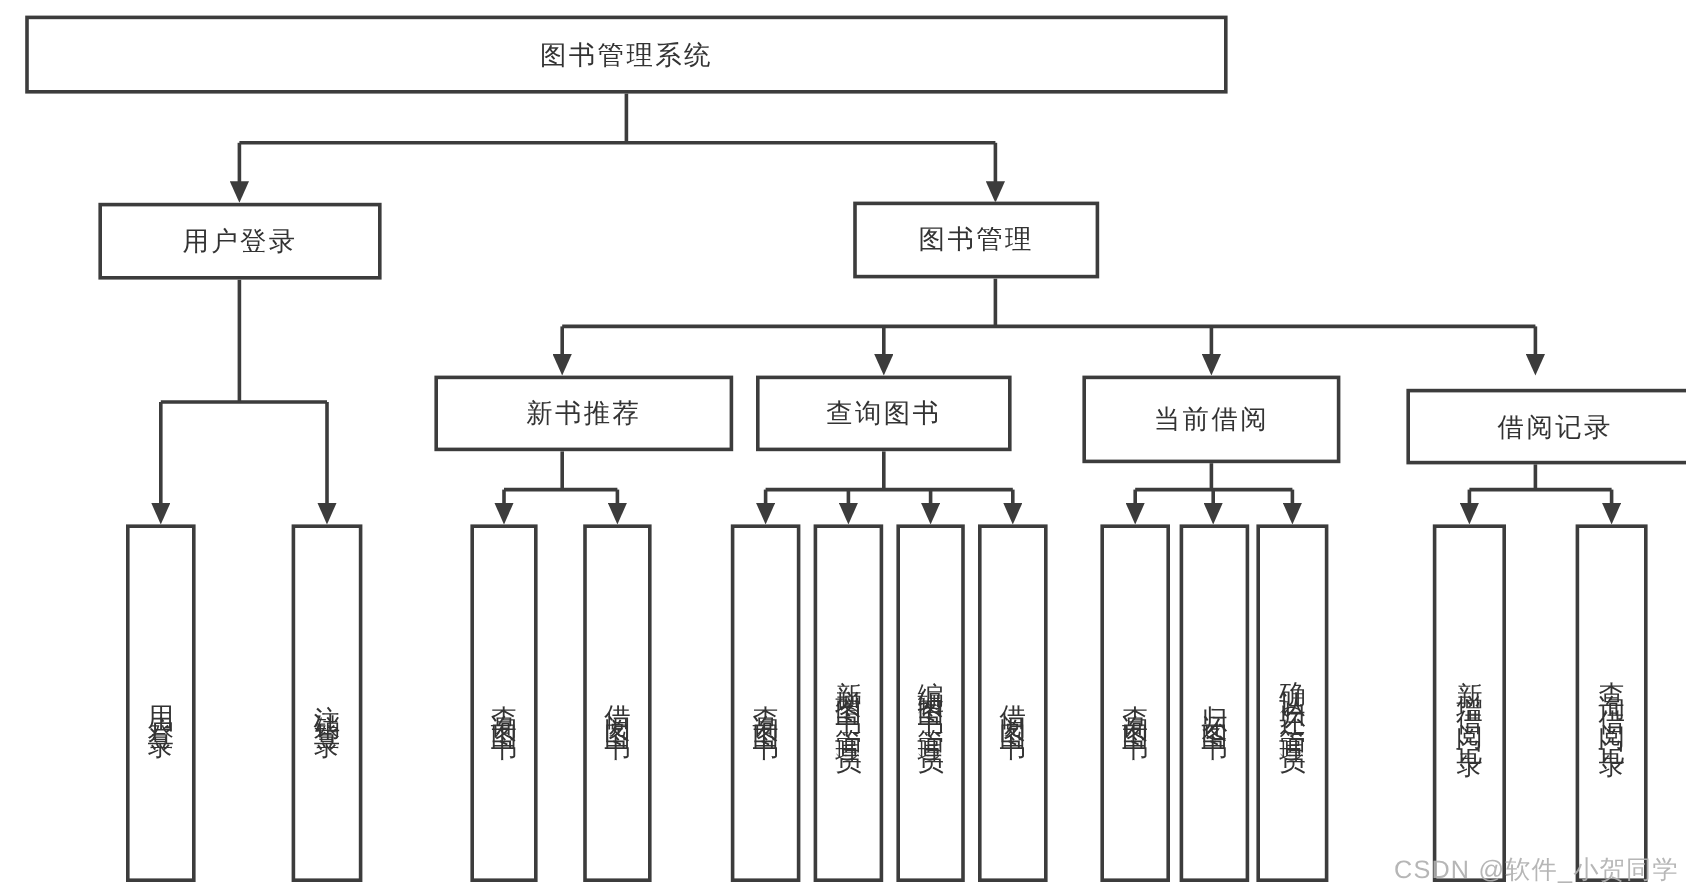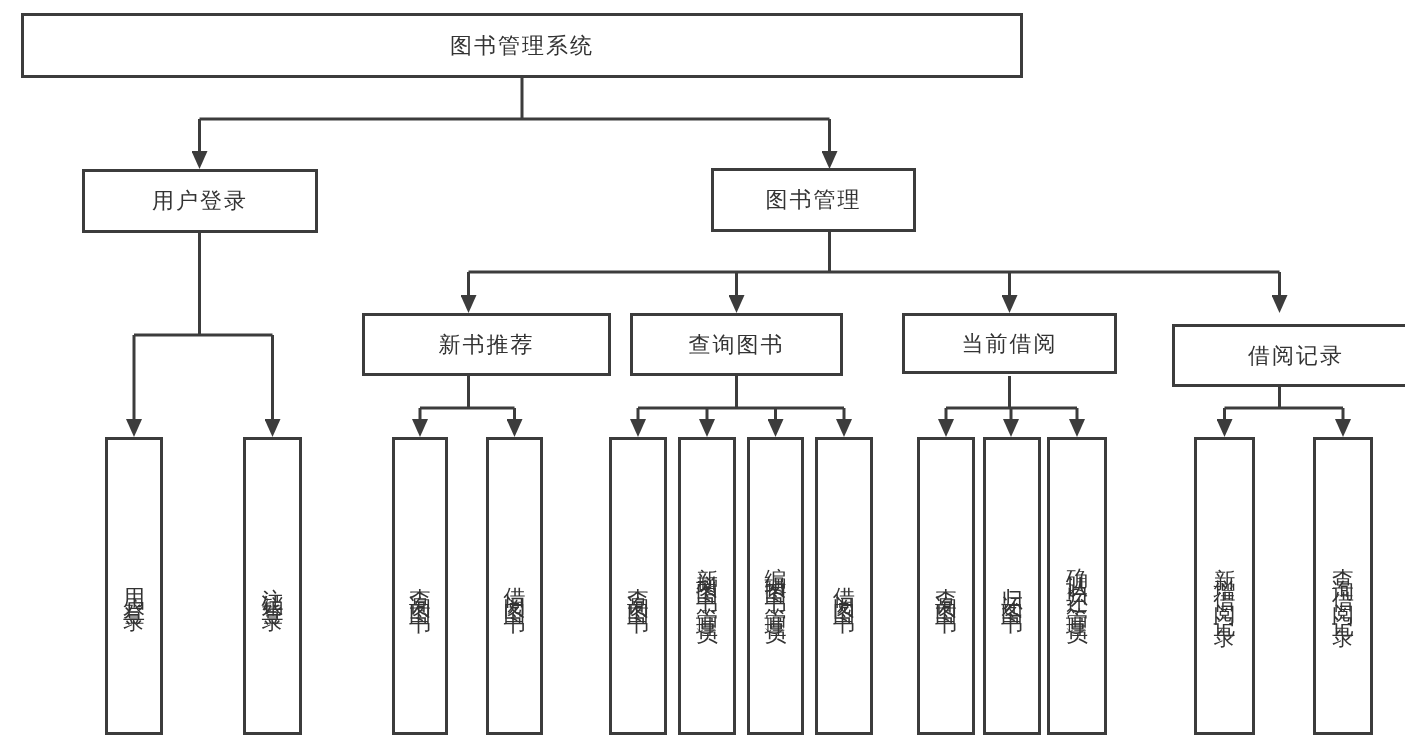--- a/index.html
+++ b/index.html
@@ -112,21 +112,21 @@
   <div class="node hbox" style="left:711px; top:168px; width:205px; height:64px;">
     <span>图书管理</span>
   </div>
 
   <div class="node hbox" style="left:362px; top:313px; width:249px; height:63px;">
     <span>新书推荐</span>
   </div>
   <div class="node hbox" style="left:630px; top:313px; width:213px; height:63px;">
     <span>查询图书</span>
   </div>
-  <div class="node hbox" style="left:902px; top:313px; width:215px; height:61px;text-align:center;">
+  <div class="node hbox" style="left:902px; top:313px; width:215px; height:73px;text-align:center;">
     <span>当前借阅</span>
   </div>
   <div class="node hbox" style="left:1172px; top:324px; width:248px; height:63px;">
     <span>借阅记录</span>
   </div>
 
   <div class="node vbox" style="left:105px; top:437px; width:58px; height:298px;">
     <span>用户登录</span>
   </div>
   <div class="node vbox" style="left:243px; top:437px; width:59px; height:298px;">
@@ -163,14 +163,15 @@
     <span>确认归还（管理员）</span>
   </div>
 
   <div class="node vbox" style="left:1194px; top:437px; width:61px; height:298px;">
     <span class="wide">新增借阅记录</span>
   </div>
   <div class="node vbox" style="left:1313px; top:437px; width:60px; height:298px;">
     <span class="wide">查询借阅记录</span>
   </div>
 
+  <div class="watermark">CSDN @软件_小贺同学</div>
 
 </div>
 
 </body></html>

